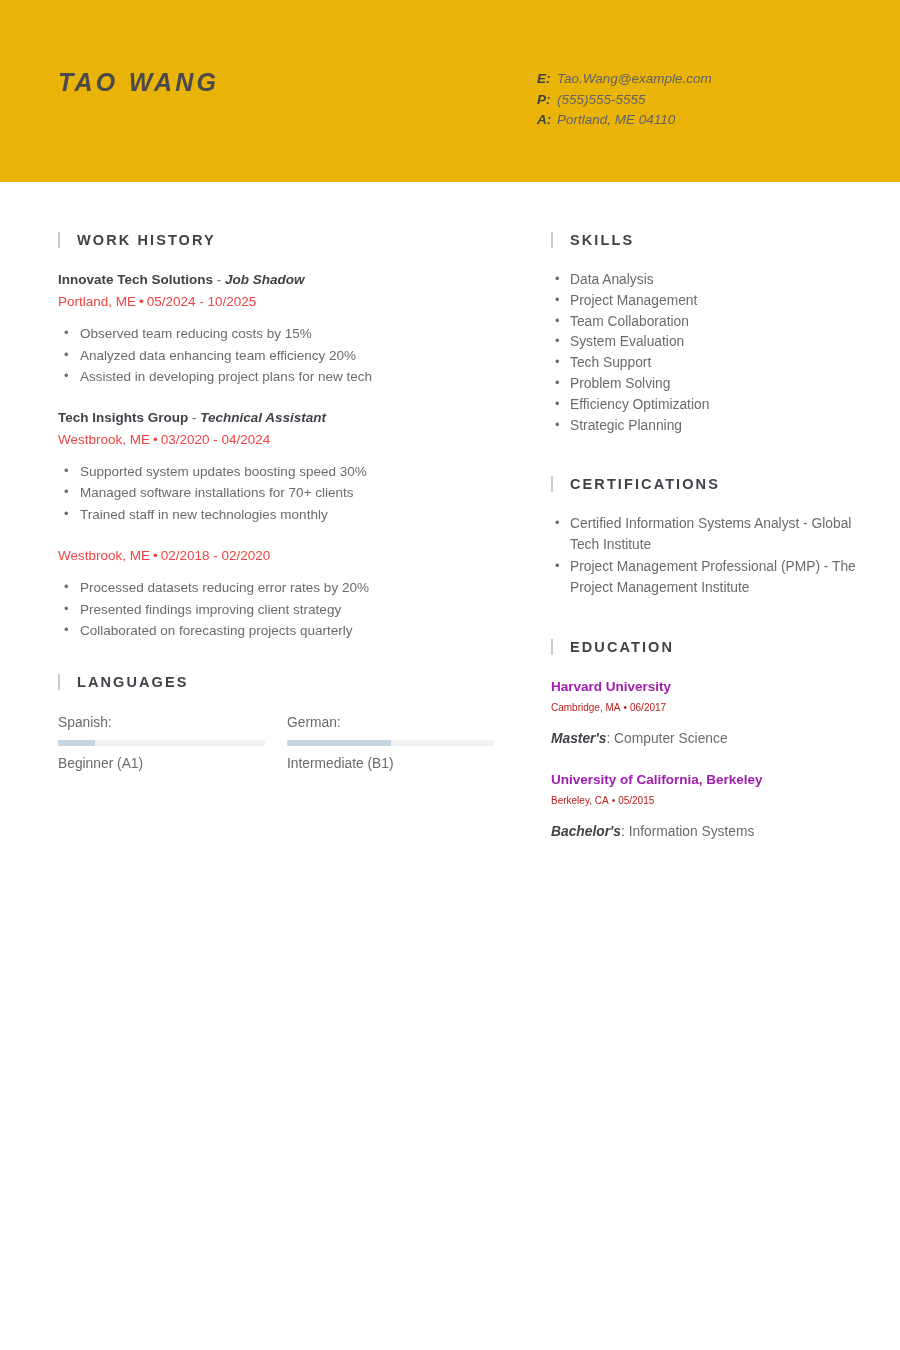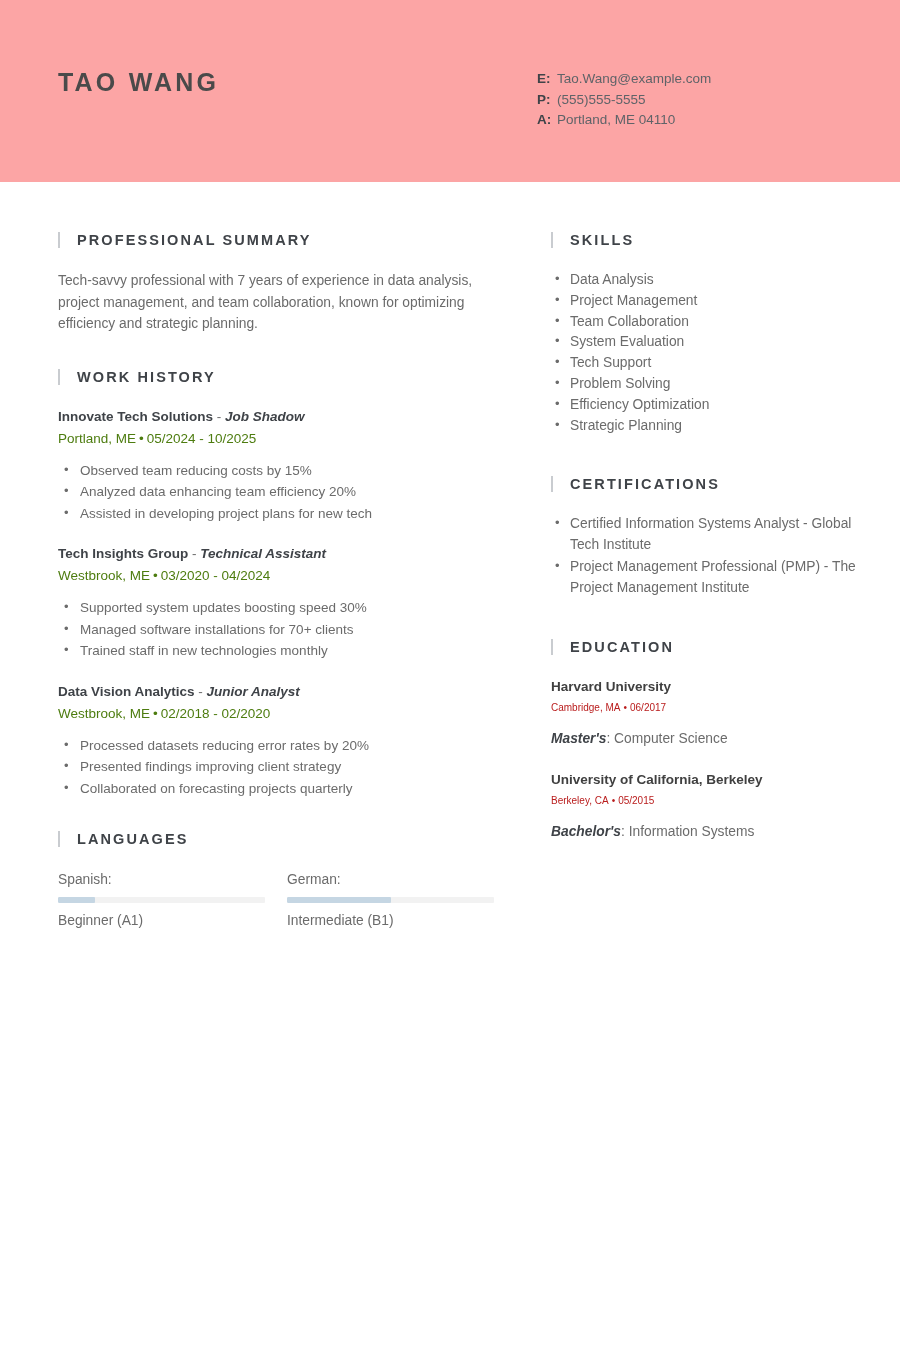--- a/index.html
+++ b/index.html
@@ -7,21 +7,22 @@
     width:900px; height:1350px;
     background:#ffffff;
     font-family:"Liberation Sans", sans-serif;
     -webkit-font-smoothing:antialiased;
   }
   .page { position:relative; width:900px; height:1350px; overflow:hidden; }
 
   
   .header {
     position:absolute; left:0; top:0; width:900px; height:182px;
-    background:#fca5a5;
+    background:#eab308;
+    font-style:italic;
   }
   .name {
     position:absolute; left:58px; top:68px;
     font-size:25px; font-weight:bold; color:#4a4a4a;
     letter-spacing:3.2px; white-space:nowrap;
   }
   .contact {
     position:absolute; left:537px; top:69px;
     font-size:13.5px; color:#5f6368; line-height:20.6px;
   }
@@ -54,21 +55,21 @@
 
   
   .job { margin-bottom:20px; }
   .job-title {
     font-size:13.5px; color:#3f4348; line-height:20px;
   }
   .job-company { font-weight:bold; }
   .job-dash { font-weight:normal; color:#6b6b6b; }
   .job-role { font-weight:bold; font-style:italic; }
   .job-meta {
-    font-size:13.5px; color:#4d7c0f; line-height:21px; margin-top:1px;
+    font-size:13.5px; color:#ef4444; line-height:21px; margin-top:1px;
   }
   .job-sep { padding:0 3px; }
 
   ul.bullets { list-style:none; margin-top:12px; }
   ul.bullets li {
     position:relative; padding-left:22px;
     font-size:13.5px; color:#6b6b6b; line-height:20.5px;
     margin-bottom:1px;
   }
   ul.bullets li:before {
@@ -84,21 +85,21 @@
   }
   ul.plain li:before {
     content:"\2022"; position:absolute; left:4px; top:-1px;
     color:#6b6b6b; font-size:13px;
   }
   ul.certs li { margin-bottom:1px; }
 
   
   .edu { margin-bottom:21px; }
   .edu-school {
-    font-size:13.5px; font-weight:bold; color:#404040; line-height:20px;
+    font-size:13.5px; font-weight:bold; color:#a21caf; line-height:20px;
   }
   .edu-meta {
     font-size:10px; color:#b91c1c; line-height:21px;
   }
   .edu-degree {
     font-size:13.8px; color:#6b6b6b; line-height:21px; margin-top:10px;
   }
   .edu-degree b { font-weight:bold; font-style:italic; color:#3f4348; }
 
   
@@ -137,27 +138,20 @@
       </div>
       <div class="contact-row">
         <span class="contact-key">A:</span>
         <span class="contact-val">Portland, ME 04110</span>
       </div>
     </div>
   </div>
 
   <div class="col-left">
 
-    <div class="sec-block">
-      <div class="sec-head">
-        <span class="sec-bar"></span>
-        <span>PROFESSIONAL SUMMARY</span>
-      </div>
-      <div class="summary">Tech-savvy professional with 7 years of experience in data analysis, project management, and team collaboration, known for optimizing efficiency and strategic planning.</div>
-    </div>
 
     <div class="sec-block" style="margin-bottom:30px;">
       <div class="sec-head">
         <span class="sec-bar"></span>
         <span>WORK HISTORY</span>
       </div>
 
       <div class="job">
         <div class="job-title">
           <span class="job-company">Innovate Tech Solutions</span><span class="job-dash"> - </span><span class="job-role">Job Shadow</span>
@@ -180,23 +174,20 @@
           <span>Westbrook, ME</span><span class="job-sep">•</span><span>03/2020 - 04/2024</span>
         </div>
         <ul class="bullets">
           <li>Supported system updates boosting speed 30%</li>
           <li>Managed software installations for 70+ clients</li>
           <li>Trained staff in new technologies monthly</li>
         </ul>
       </div>
 
       <div class="job" style="margin-bottom:0;">
-        <div class="job-title">
-          <span class="job-company">Data Vision Analytics</span><span class="job-dash"> - </span><span class="job-role">Junior Analyst</span>
-        </div>
         <div class="job-meta">
           <span>Westbrook, ME</span><span class="job-sep">•</span><span>02/2018 - 02/2020</span>
         </div>
         <ul class="bullets">
           <li>Processed datasets reducing error rates by 20%</li>
           <li>Presented findings improving client strategy</li>
           <li>Collaborated on forecasting projects quarterly</li>
         </ul>
       </div>
     </div>

